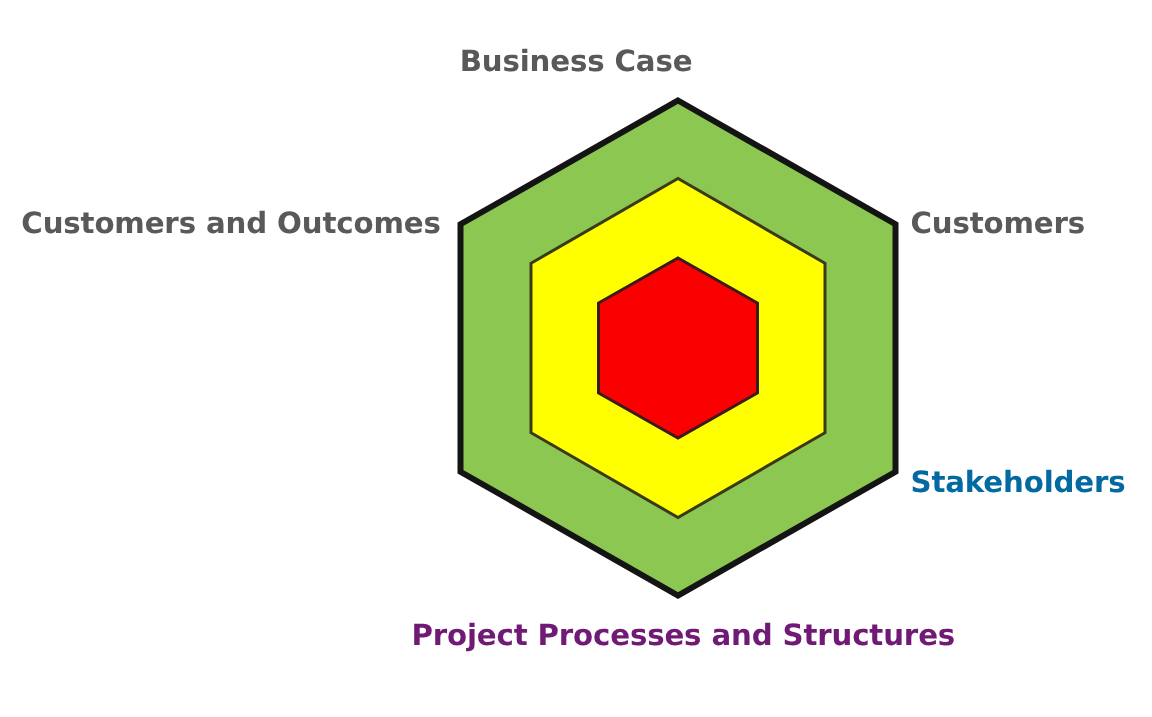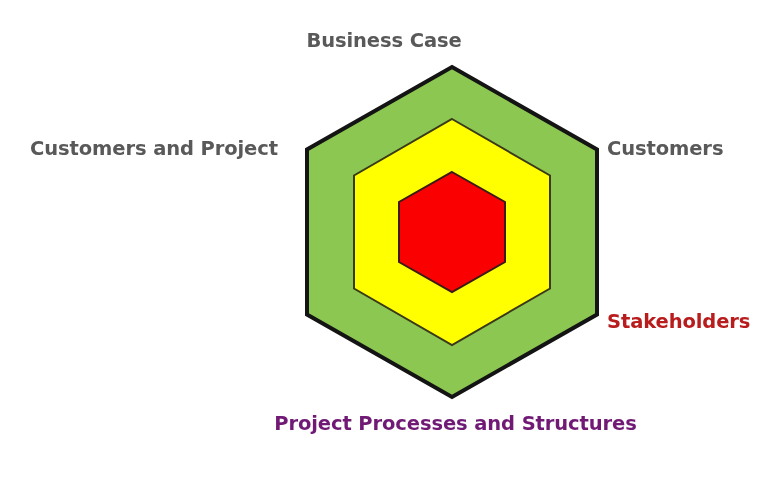--- a/index.html
+++ b/index.html
@@ -86,20 +86,20 @@
 
     <polygon id="hex-middle" points="452.0,119.0 550.0,175.5 550.0,288.5 452.0,345.0 354.0,288.5 354.0,175.5" fill="#FFFF00" stroke="#3A3A1A" stroke-width="2" stroke-linejoin="miter"></polygon>
 
     <polygon id="hex-inner" points="452.0,172.0 505.0,202.0 505.0,262.0 452.0,292.0 399.0,262.0 399.0,202.0" fill="#FA0000" stroke="#3A1A1A" stroke-width="2" stroke-linejoin="miter"></polygon>
   </svg>
 
   <div class="vertex-label lbl-business-case" style="color: rgb(89, 89, 89);">Business Case</div>
 
   <div class="vertex-label lbl-resources" style="color: rgb(89, 89, 89);">Customers</div>
 
-  <div class="vertex-label lbl-stakeholders" style="color: #b91c1c;">Stakeholders</div>
+  <div class="vertex-label lbl-stakeholders" style="color: #0369a1;">Stakeholders</div>
 
   <div class="vertex-label lbl-processes" style="color: #701a75;">Project Processes and Structures</div>
 
 
-  <div class="vertex-label lbl-customers" style="color: rgb(89, 89, 89);">Customers and Project</div>
+  <div class="vertex-label lbl-customers" style="color: rgb(89, 89, 89);">Customers and Outcomes</div>
 
 </div>
 
 </body></html>

